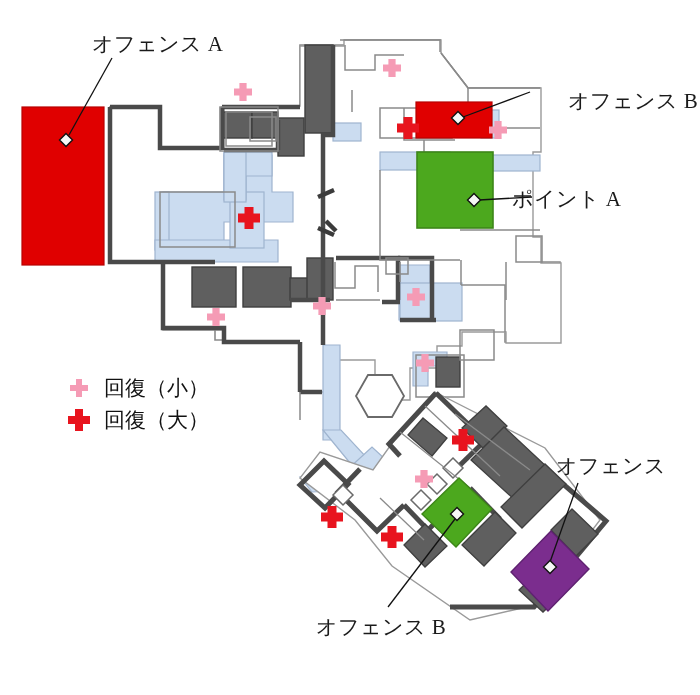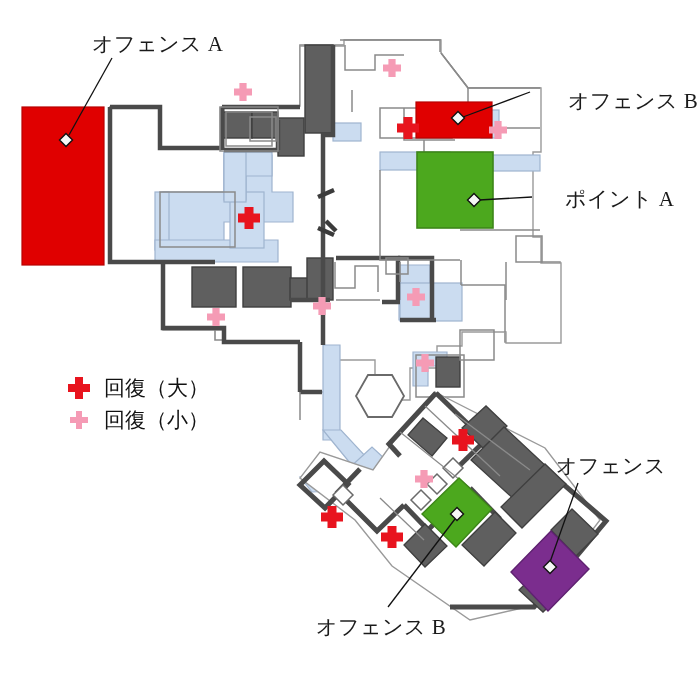--- a/index.html
+++ b/index.html
@@ -281,33 +281,33 @@
         <line x1="388" y1="607" x2="455" y2="519" stroke="#111111" stroke-width="1.3"></line>
         <polygon points="457,507.5 463.5,514 457,520.5 450.5,514" fill="#F7F7F7" stroke="#111111" stroke-width="1.4"></polygon>
         <line x1="578" y1="483" x2="550" y2="562" stroke="#111111" stroke-width="1.3"></line>
         <polygon points="550,560.5 556.5,567 550,573.5 543.5,567" fill="#F7F7F7" stroke="#111111" stroke-width="1.4"></polygon>
       </g>
   </svg>
 
   <div id="label-layer">
       <div class="anno-label" style="left: 92px; top: 30px;">オフェンス A</div>
       <div class="anno-label" style="left: 568px; top: 87px; text-align: right;">オフェンス B</div>
-      <div class="anno-label" style="left: 565px; top: 185px;">ポイント A</div>
+      <div class="anno-label" style="left: 512px; top: 185px;">ポイント A</div>
       <div class="anno-label" style="left: 316px; top: 613px;">オフェンス B</div>
       <div class="anno-label" style="left: 556px; top: 452px;">オフェンス</div>
     </div>
 
   <div class="legend">
+    <div class="legend-row">
+      <svg class="legend-icon" viewBox="0 0 26 26">
+        <path d="M10,4 L16,4 L16,10 L22,10 L22,16 L16,16 L16,22 L10,22 L10,16 L4,16 L4,10 L10,10 Z" fill="#F59BB5"></path>
+      </svg>
+      <span class="legend-text">回復（小）</span>
+    </div>
     <div class="legend-row">
       <svg class="legend-icon" viewBox="0 0 26 26">
         <path d="M9,2 L17,2 L17,9 L24,9 L24,17 L17,17 L17,24 L9,24 L9,17 L2,17 L2,9 L9,9 Z" fill="#E8141E"></path>
       </svg>
       <span class="legend-text">回復（大）</span>
     </div>
-    <div class="legend-row">
-      <svg class="legend-icon" viewBox="0 0 26 26">
-        <path d="M10,4 L16,4 L16,10 L22,10 L22,16 L16,16 L16,22 L10,22 L10,16 L4,16 L4,10 L10,10 Z" fill="#F59BB5"></path>
-      </svg>
-      <span class="legend-text">回復（小）</span>
-    </div>
   </div>
 
 </div>
 
 </body></html>

